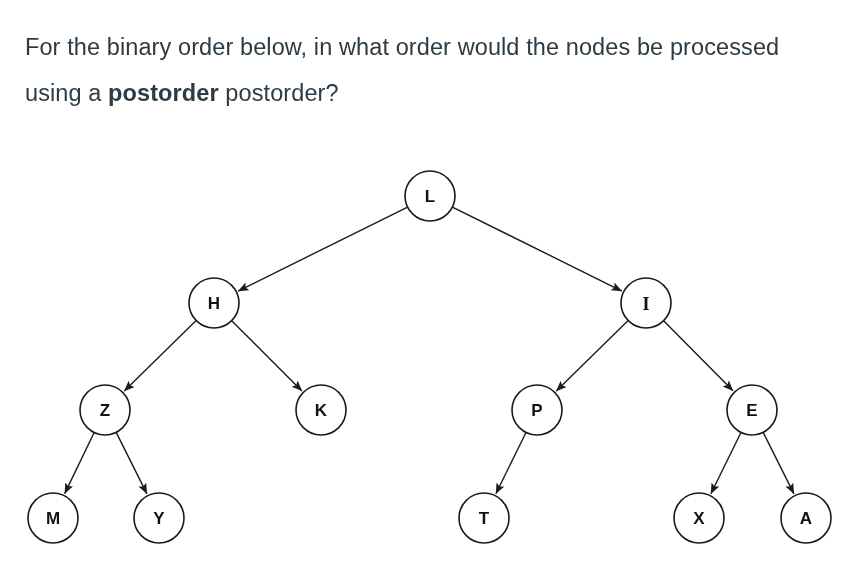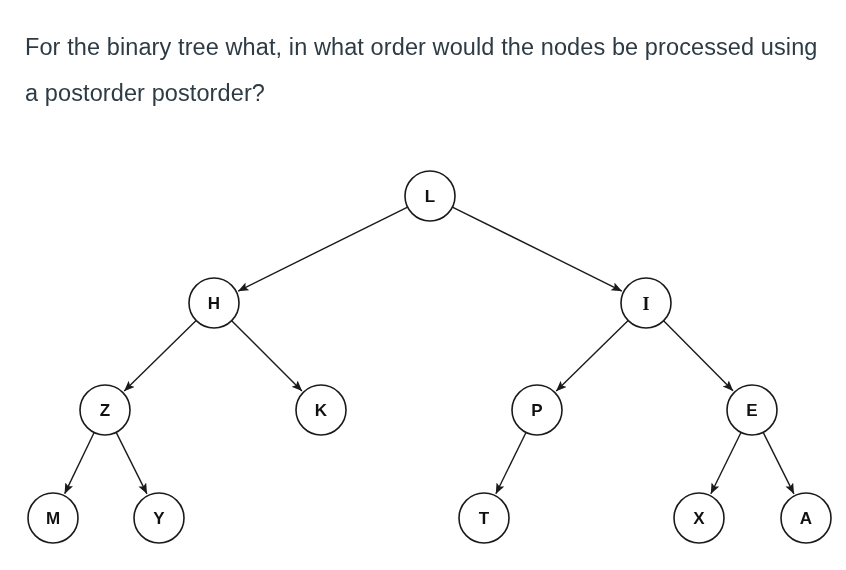--- a/index.html
+++ b/index.html
@@ -20,21 +20,21 @@
     left: 25px;
     top: 24px;
     width: 810px;
     font-size: 23.5px;
     line-height: 46px;
     color: #2d3b45;
     font-weight: 400;
     letter-spacing: 0.1px;
   }
   #question-text .bold {
-    font-weight: 400;
+    font-weight: 700;
   }
   #tree-figure {
     position: absolute;
     left: 0;
     top: 140px;
     width: 846px;
     height: 430px;
   }
   #tree-svg {
     display: block;
@@ -61,21 +61,21 @@
   }
   .tree-node-label.serif {
     font-family: "Liberation Serif", serif;
     font-size: 18px;
   }
 </style>
 </head>
 <body>
 
 <div id="question-text">
-  <span>For the binary tree what, in what order would the nodes</span>
+  <span>For the binary order below, in what order would the nodes</span>
   <span>be processed using a </span><span class="bold">postorder</span><span> postorder?</span>
 </div>
 
 <div id="tree-figure">
   <svg id="tree-svg" viewBox="0 0 846 430" xmlns="http://www.w3.org/2000/svg">
     <defs>
       <marker id="arrowhead" markerWidth="9" markerHeight="9" refX="7.4" refY="3.1" orient="auto" markerUnits="strokeWidth">
         <path d="M0,0 L7.6,3.1 L0,6.2 L1.6,3.1 z" fill="#1a1a1a"></path>
       </marker>
     </defs>

